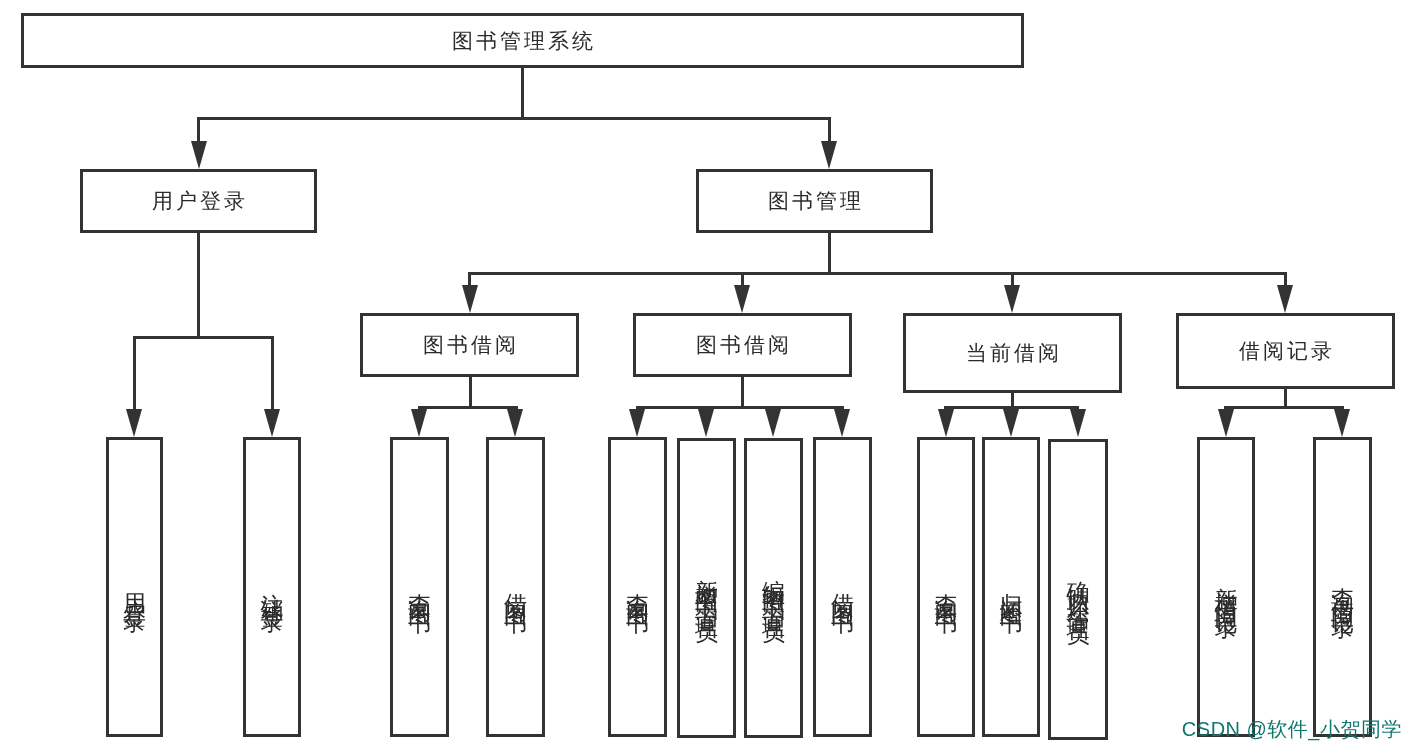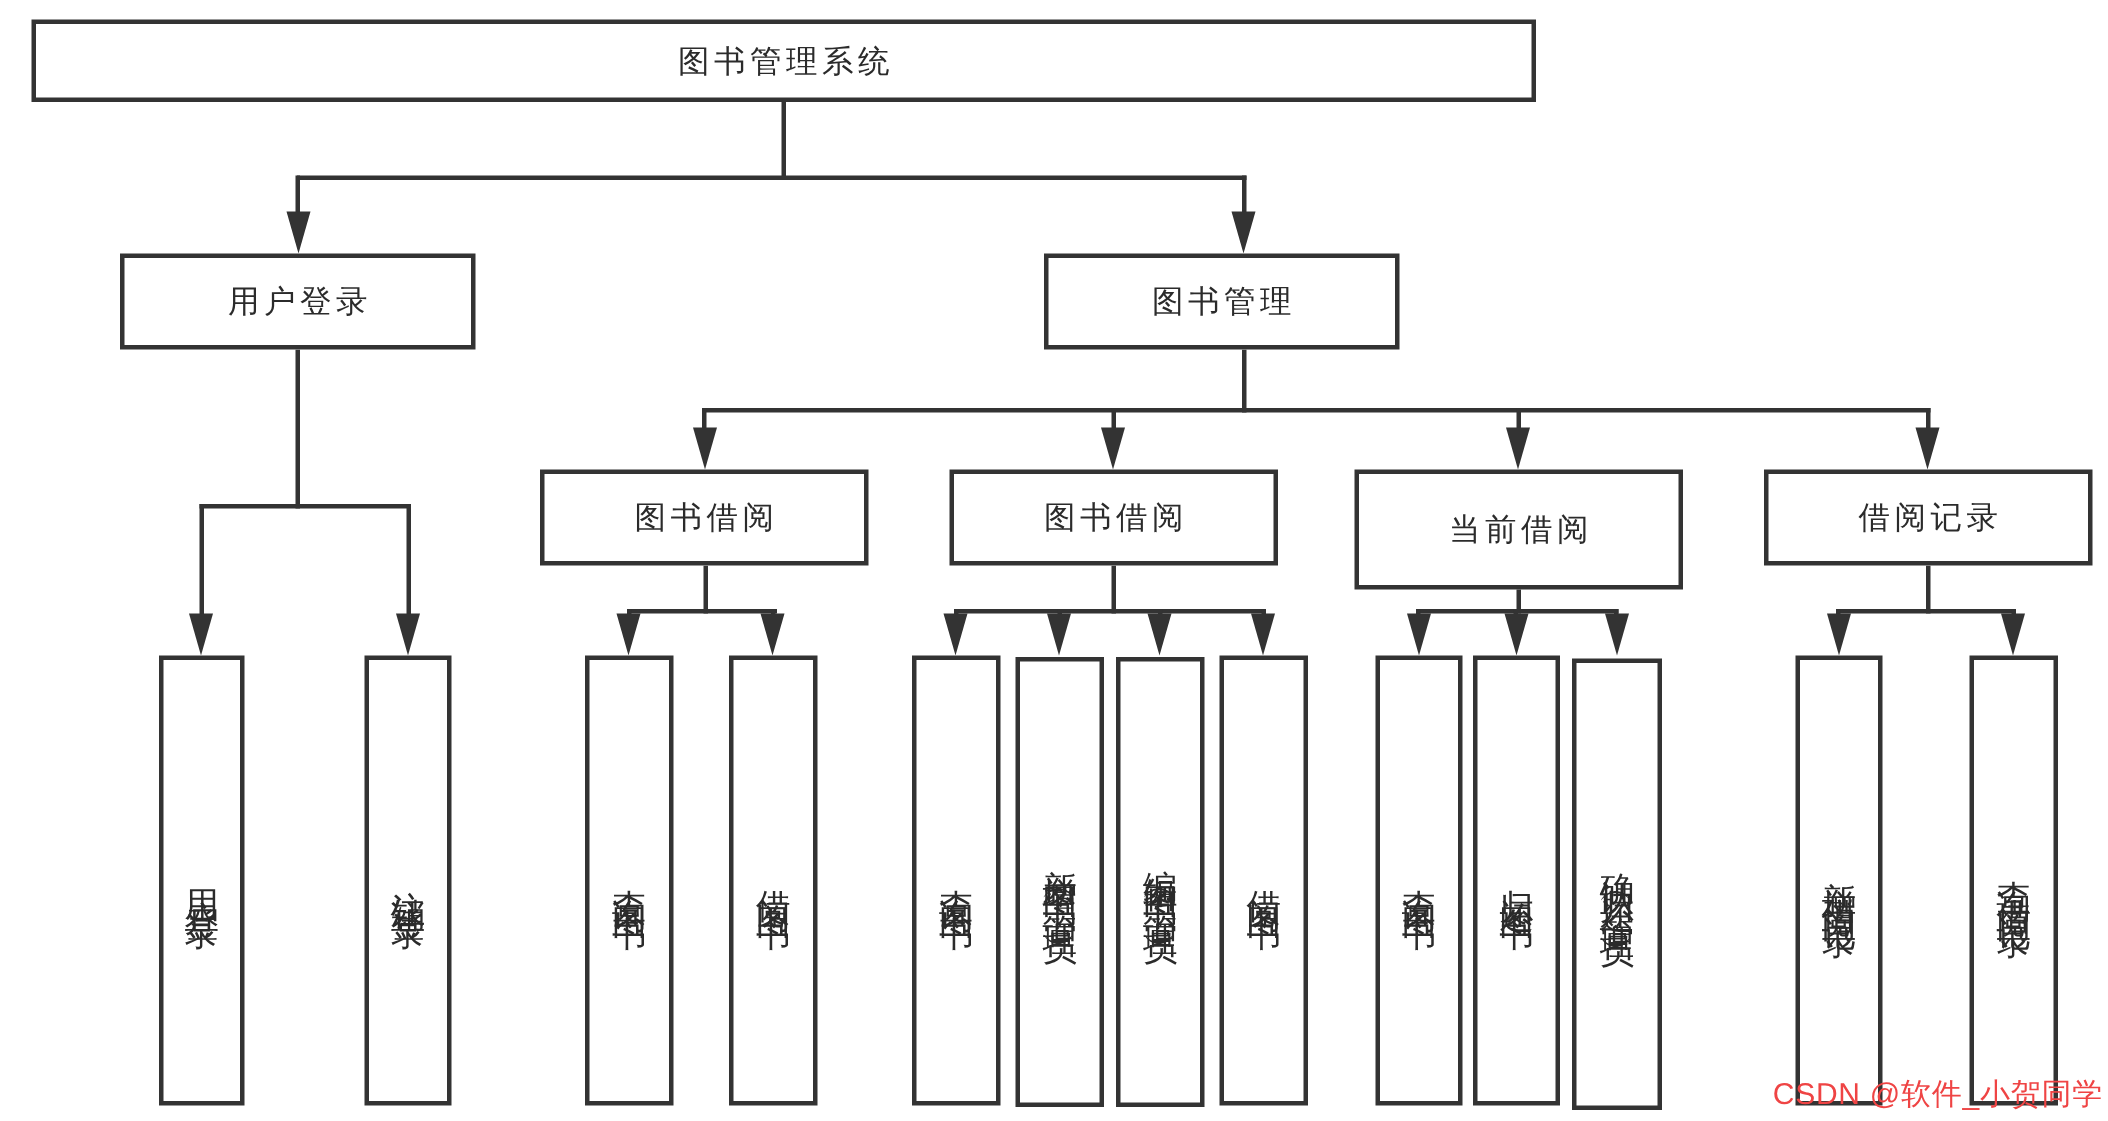--- a/index.html
+++ b/index.html
@@ -34,21 +34,21 @@
     position:absolute;width:0;height:0;
     border-left:8px solid transparent;
     border-right:8px solid transparent;
     border-top:28px solid #333333;
   }
   .watermark{
     position:absolute;
     top:716px;right:3px;
     font-size:20px;
     letter-spacing:0.5px;
-    color:#ef4444;
+    color:#0f766e;
     z-index:5;
     white-space:nowrap;
   }
 </style>
 </head>
 <body>
 
 <div class="canvas">
 
   <div>
@@ -126,21 +126,21 @@
 
   <div class="node hnode" style="left:360px;top:313px;width:219px;height:64px;">
     <span>图书借阅</span>
   </div>
   <div class="node hnode" style="left:633px;top:313px;width:219px;height:64px;">
     <span>图书借阅</span>
   </div>
   <div class="node hnode" style="left:903px;top:313px;width:219px;height:80px;">
     <span>当前借阅</span>
   </div>
-  <div class="node hnode" style="left:1176px;top:313px;width:219px;height:64px;">
+  <div class="node hnode" style="left:1176px;top:313px;width:219px;height:76px;">
     <span>借阅记录</span>
   </div>
 
   <div class="node vnode" style="left:106px;top:437px;width:57px;height:300px;">
     <span class="vtext">用户登录</span>
   </div>
   <div class="node vnode" style="left:243px;top:437px;width:58px;height:300px;">
     <span class="vtext">注销登录</span>
   </div>
 

